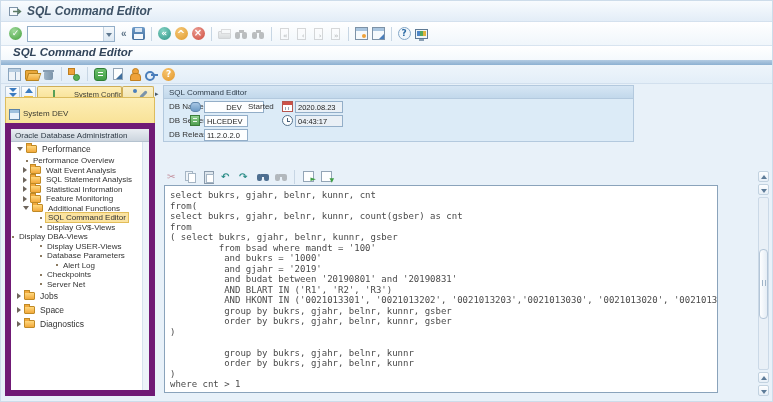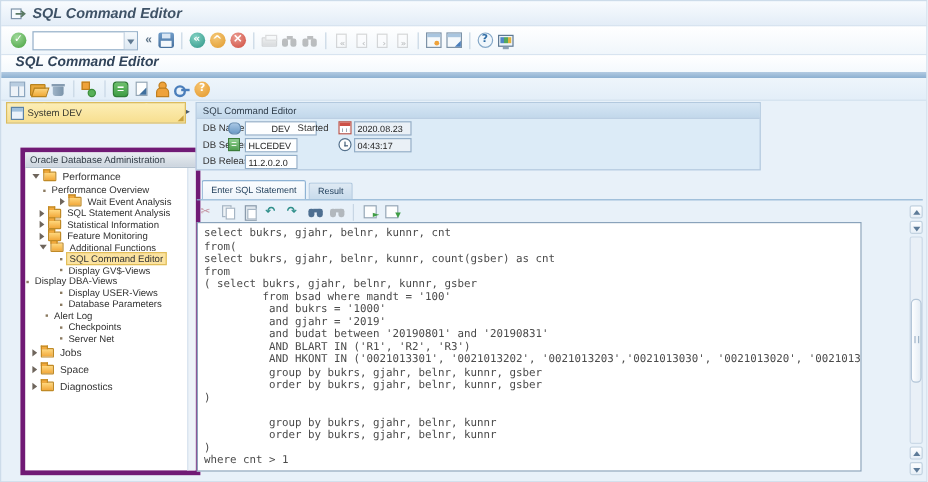--- a/index.html
+++ b/index.html
@@ -167,25 +167,25 @@
 
   
   .lp-tabs{position:absolute;left:4px;top:85px;width:154px;height:15px;display:flex;align-items:flex-end;}
   .lp-btn{width:16px;height:15px;border:1px solid #b9cad9;background:linear-gradient(#fdfeff,#e7eff7);
           display:flex;align-items:center;justify-content:center;margin-right:1px;}
   .lp-tab{height:15px;display:flex;align-items:center;gap:19px;padding:0 15px;font-size:7.5px;color:#3c3c34;
           border:1px solid #cfae58;border-bottom:none;border-radius:2px 2px 0 0;white-space:nowrap;overflow:hidden;}
   .lp-tab.active{background:linear-gradient(#fdeeb6,#f8e093);}
   .lp-tab.inactive{background:linear-gradient(#f9f0cd,#f1e2ac);max-width:26px;}
   .lp-more{width:9px;height:15px;font-size:7px;line-height:15px;color:#4a5a6a;text-align:center;}
-  .lp-system{position:absolute;left:4px;top:84px;width:150px;height:18px;background:linear-gradient(#fdeeb6,#f7df90);
+  .lp-system{position:absolute;left:4px;top:96px;width:150px;height:33px;background:linear-gradient(#fdeeb6,#f7df90);
           border:1px solid #dcbc5e;display:flex;align-items:center;gap:3px;padding-left:3px;font-size:8px;color:#3a3a30;}
   .lp-fold{position:absolute;right:1px;bottom:1px;border-bottom:5px solid #c9a23e;border-left:5px solid transparent;}
-  .lp-treebox{position:absolute;left:16px;top:122px;width:150px;bottom:5px;background:#fff;
-          border:4px solid #701a75;}
+  .lp-treebox{position:absolute;left:4px;top:122px;width:150px;bottom:5px;background:#fff;
+          border:6px solid #701a75;}
   .tree-hdr{height:13px;background:linear-gradient(#e9edf2,#ccd5de);border-bottom:1px solid #b4c2cf;
           font-size:8px;line-height:13px;padding-left:4px;color:#2f3a45;white-space:nowrap;}
   .tree-body{position:absolute;left:0;top:13px;right:7px;bottom:0;overflow:hidden;}
   .lp-scroll{position:absolute;right:0;top:13px;bottom:0;width:7px;background:#edf3f9;border-left:1px solid #d6e2ee;}
   .trow{display:flex;align-items:center;height:9.5px;font-size:8px;color:#333;white-space:nowrap;cursor:default;}
   .trow.top{height:14px;font-size:8.5px;}
   .tw-exp{flex:none;width:0;height:0;border-top:3px solid transparent;border-bottom:3px solid transparent;
           border-left:4px solid #6e655c;margin:0 2px;}
   .tw-exp.open{border-left:3px solid transparent;border-right:3px solid transparent;
           border-top:4px solid #6e655c;border-bottom:none;}
@@ -380,21 +380,21 @@
     <div class="tree-body" id="treeBody">
         <div class="trow top" style="padding-left: 4px;">
           <span class="tw-exp open"></span>
           <span class="tw-folder"></span>
           <span class="tlabel">Performance</span>
         </div>
         <div class="trow" style="padding-left: 14px;">
           <span class="tw-dot"></span>
           <span class="tlabel">Performance Overview</span>
         </div>
-        <div class="trow" style="padding-left: 27px;">
+        <div class="trow" style="padding-left: 10px;">
           <span class="tw-exp"></span>
           <span class="tw-folder"></span>
           <span class="tlabel">Wait Event Analysis</span>
         </div>
         <div class="trow" style="padding-left: 10px;">
           <span class="tw-exp"></span>
           <span class="tw-folder"></span>
           <span class="tlabel">SQL Statement Analysis</span>
         </div>
         <div class="trow" style="padding-left: 10px;">
@@ -425,21 +425,21 @@
           <span class="tlabel">Display DBA-Views</span>
         </div>
         <div class="trow" style="padding-left: 28px;">
           <span class="tw-dot"></span>
           <span class="tlabel">Display USER-Views</span>
         </div>
         <div class="trow" style="padding-left: 28px;">
           <span class="tw-dot"></span>
           <span class="tlabel">Database Parameters</span>
         </div>
-        <div class="trow" style="padding-left: 16px;">
+        <div class="trow" style="padding-left: 44px;">
           <span class="tw-dot"></span>
           <span class="tlabel">Alert Log</span>
         </div>
         <div class="trow" style="padding-left: 28px;">
           <span class="tw-dot"></span>
           <span class="tlabel">Checkpoints</span>
         </div>
         <div class="trow" style="padding-left: 28px;">
           <span class="tw-dot"></span>
           <span class="tlabel">Server Net</span>
@@ -479,24 +479,20 @@
       <span class="ib-val" style="left:40px;width:44px;">HLCEDEV</span>
       <span class="ib-ic ic ic-clock" style="left:118px;"></span>
       <span class="ib-val ro" style="left:131px;width:48px;">04:43:17</span>
     </div>
     <div class="ib-row" style="top:42px;">
       <span class="ib-label" style="left:5px;">DB Release</span>
       <span class="ib-val" style="left:40px;width:44px;">11.2.0.2.0</span>
     </div>
   </div>
 
-  <div class="tabstrip" id="sqlTabs">
-      <span class="stab active">Enter SQL Statement</span>
-      <span class="stab">Result</span>
-    </div>
 
   <div class="edtbar" id="edtbar">
       <span class="tbtn">
         <span class="ic sm ic-cut"></span>
       </span>
       <span class="tbtn">
         <span class="ic sm ic-copy"></span>
       </span>
       <span class="tbtn">
         <span class="ic sm ic-paste"></span>

